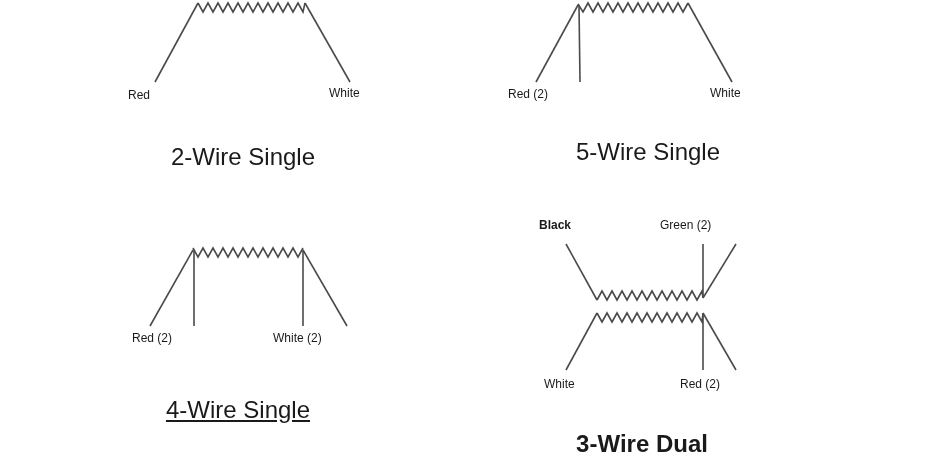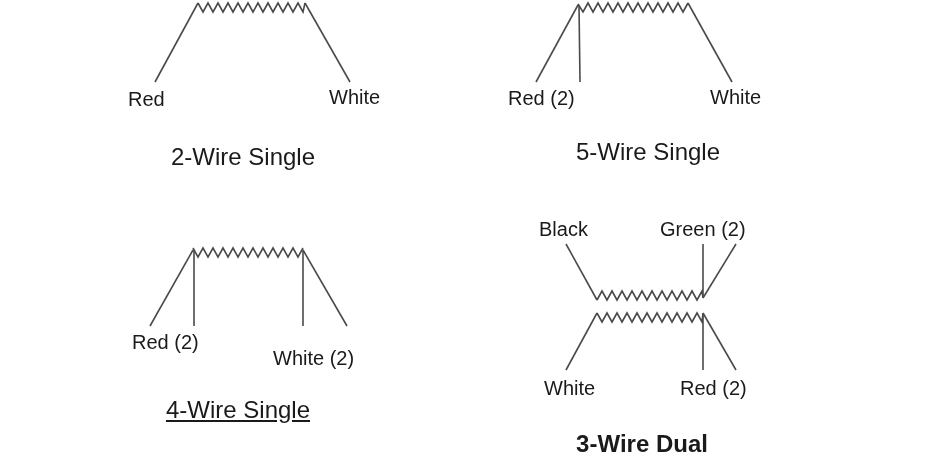--- a/index.html
+++ b/index.html
@@ -1,20 +1,20 @@
 <!DOCTYPE html>
 <html><head>
 <meta charset="utf-8">
 <style>
   html, body { margin: 0; padding: 0; background: #ffffff; }
   body { width: 940px; height: 459px; position: relative; overflow: hidden;
          font-family: "Liberation Sans", "DejaVu Sans", sans-serif; color: #1a1a1a; }
   svg#wiring { position: absolute; left: 0; top: 0; }
   .wire { stroke: #4a4a4a; stroke-width: 1.6; fill: none; stroke-linejoin: miter; }
-  .lbl { position: absolute; font-size: 20px; white-space: nowrap; line-height: 1; }
+  .lbl { position: absolute; font-size: 12px; white-space: nowrap; line-height: 1; }
   .ttl { position: absolute; font-size: 24px; white-space: nowrap; line-height: 1; transform: translateX(-50%); }
 </style>
 </head>
 <body>
 
 <svg id="wiring" width="940" height="459" viewBox="0 0 940 459">
 
   <g>
     <polyline class="wire" points="198,3 203,12 208,3 213,12 218,3 223,12 228,3 233,12 238,3 243,12 248,3 253,12 258,3 263,12 268,3 273,12 278,3 283,12 288,3 293,12 298,3 303,12 305,3"></polyline>
     <line class="wire" x1="198" y1="3" x2="155" y2="82"></line>
@@ -51,20 +51,20 @@
 
 <span class="lbl" style="left:128px; top:89px;">Red</span>
 <span class="lbl" style="left:329px; top:87px;">White</span>
 <span class="ttl" style="left:243px; top:145px;">2-Wire Single</span>
 
 <span class="lbl" style="left:508px; top:88px;">Red (2)</span>
 <span class="lbl" style="left:710px; top:87px;">White</span>
 <span class="ttl" style="left:648px; top:140px;">5-Wire Single</span>
 
 <span class="lbl" style="left:132px; top:332px;">Red (2)</span>
-<span class="lbl" style="left:273px; top:348px;text-align:right;">White (2)</span>
+<span class="lbl" style="left:273px; top:332px;text-align:right;">White (2)</span>
 <span class="ttl" style="left:238px; top:398px;text-decoration:underline;">4-Wire Single</span>
 
-<span class="lbl" style="left:539px; top:219px;">Black</span>
+<span class="lbl" style="left:539px; top:219px;font-weight:bold;">Black</span>
 <span class="lbl" style="left:660px; top:219px;">Green (2)</span>
 <span class="lbl" style="left:544px; top:378px;">White</span>
 <span class="lbl" style="left:680px; top:378px;">Red (2)</span>
 <span class="ttl" style="left:642px; top:432px;font-weight:bold;">3-Wire Dual</span>
 
 </body></html>

